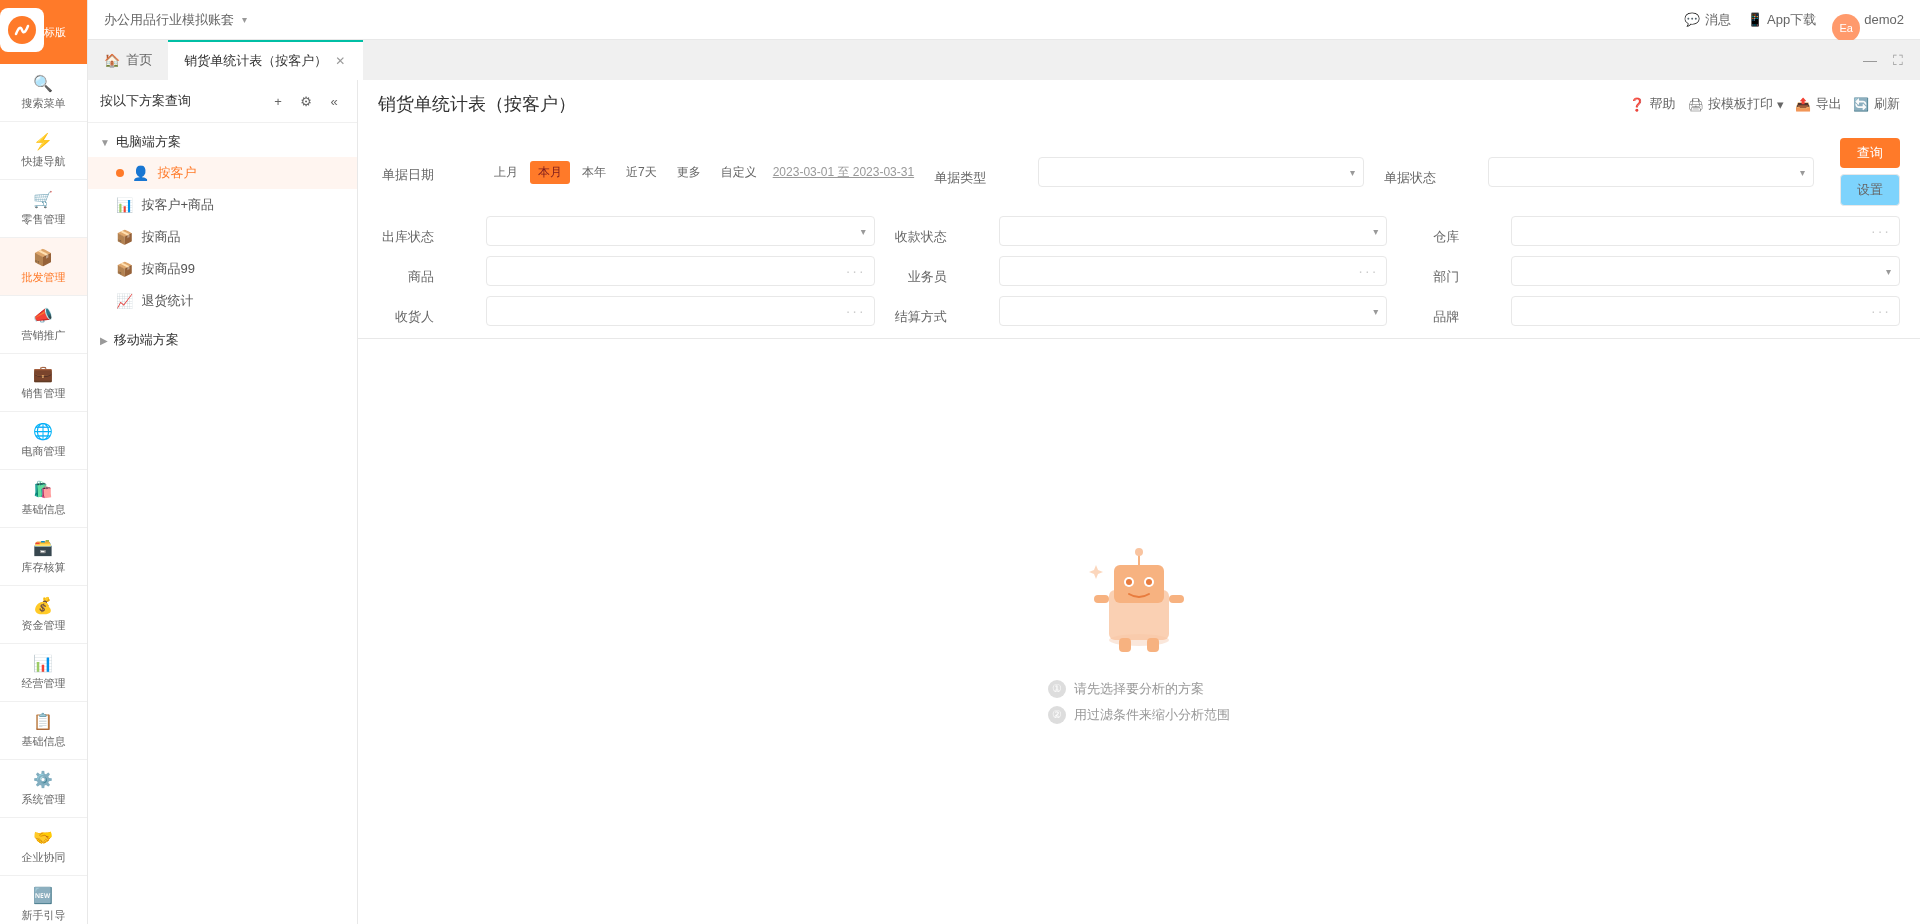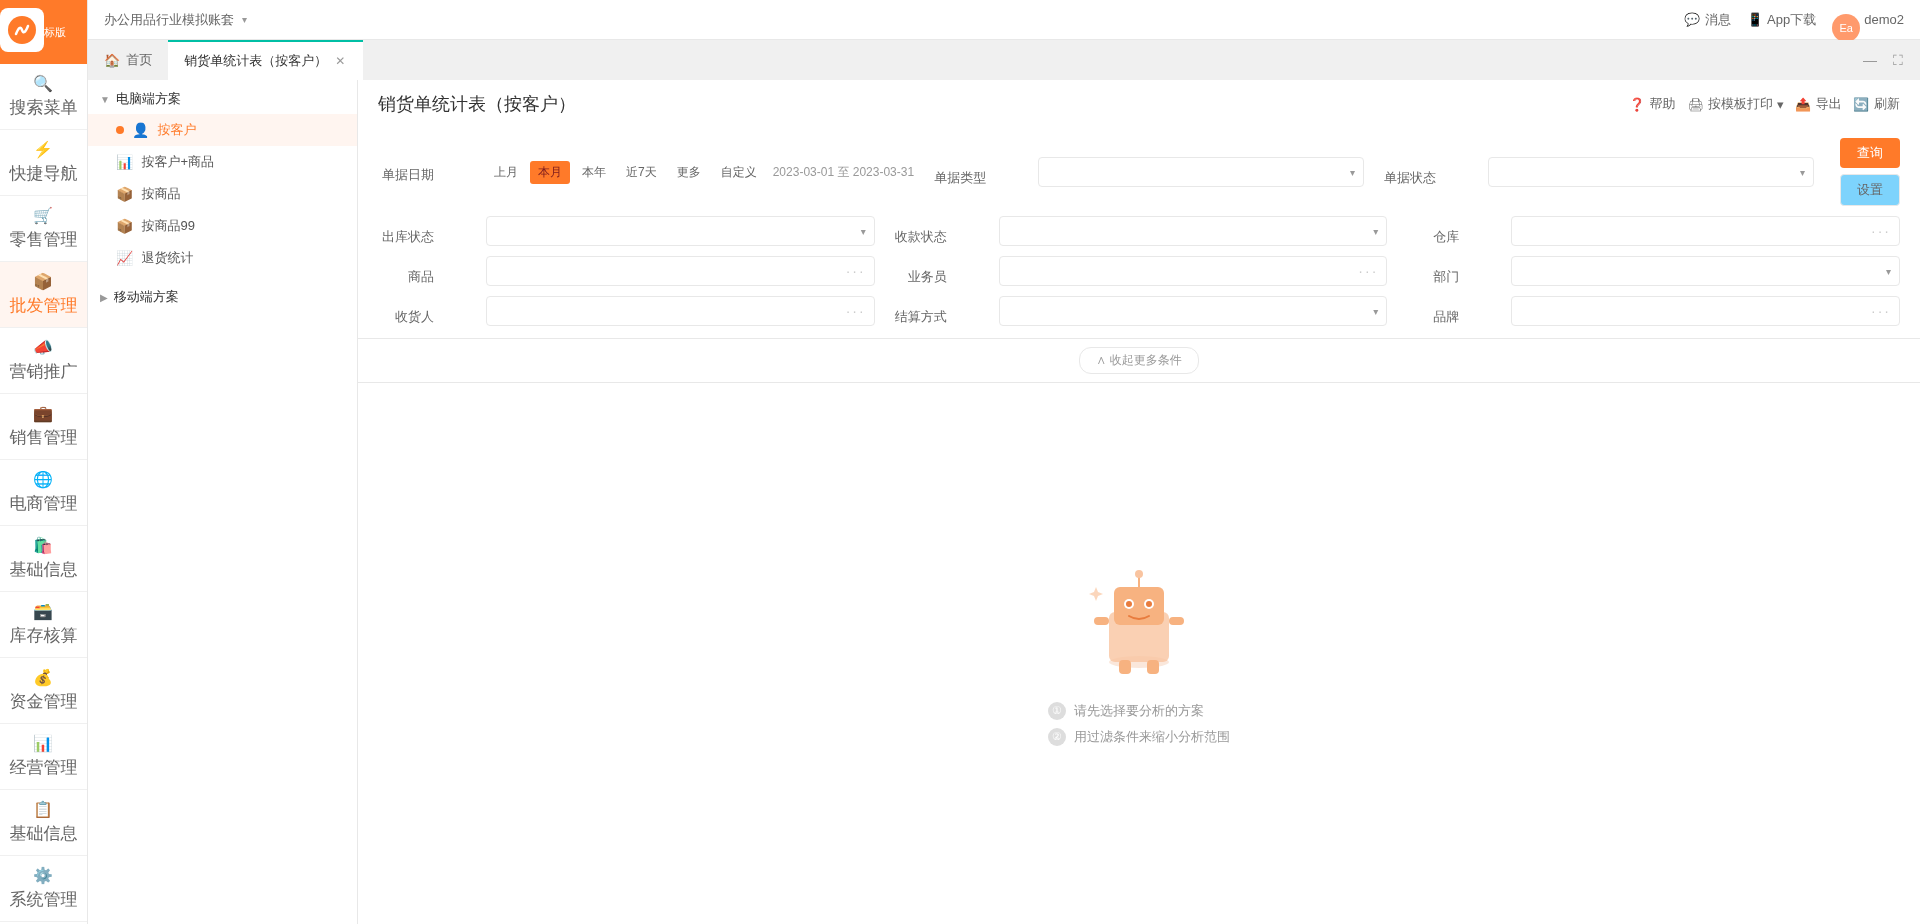--- a/index.html
+++ b/index.html
@@ -9,21 +9,21 @@
     .sidebar { width: 88px; background: #fff; display: flex; flex-direction: column; align-items: center; border-right: 1px solid #e8e8e8; flex-shrink: 0; }
     .logo-area { width: 100%; background: #ff7a29; display: flex; flex-direction: row; align-items: center; padding: 8px 0; cursor: pointer; }
     .logo-icon { width: 44px; height: 44px; background: #fff; border-radius: 8px; display: flex; align-items: center; justify-content: center; margin-bottom: 4px; }
     .logo-icon svg { width: 32px; height: 32px; }
     .logo-text { color: #fff; font-size: 11px; }
     .sidebar-nav { width: 100%; flex: 1; overflow-y: auto; }
     .sidebar-item { width: 100%; display: flex; flex-direction: column; align-items: center; padding: 10px 0; cursor: pointer; border-bottom: 1px solid #f0f0f0; }
     .sidebar-item.active { background: #fff5f0; color: #ff7a29; }
     .sidebar-item-icon { font-size: 16px; margin-bottom: 3px; color: #666; }
     .sidebar-item.active .sidebar-item-icon { color: #ff7a29; }
-    .sidebar-item-label { font-size: 17px; color: #666; text-align: center; }
+    .sidebar-item-label { font-size: 11px; color: #666; text-align: center; }
     .sidebar-item.active .sidebar-item-label { color: #ff7a29; }
 
     
     .main { flex: 1; display: flex; flex-direction: column; overflow: hidden; }
 
     
     .top-header { height: 40px; background: #fff; display: flex; align-items: center; justify-content: space-between; padding: 4px 16px; border-bottom: 1px solid #e8e8e8; flex-shrink: 0; }
     .top-header-left { display: flex; align-items: center; gap: 8px; }
     .header-title { font-size: 13px; color: #666; }
     .header-dropdown-icon { color: #999; font-size: 10px; }
@@ -75,21 +75,21 @@
     .filter-row:last-child { margin-bottom: 0; }
     .filter-field { display: flex; align-items: flex-end; flex: 1; gap: 44px; }
     .filter-label { font-size: 13px; color: #666; white-space: nowrap; margin-right: 8px; min-width: 56px; text-align: right; }
     .filter-input { flex: 1; height: 30px; border: 1px solid #e8e8e8; border-radius: 4px; padding: 0 8px; font-size: 13px; color: #333; background: #fff; display: flex; align-items: center; cursor: pointer; position: relative; }
     .filter-input-text { flex: 1; color: #999; font-size: 12px; }
     .filter-input-arrow { color: #999; font-size: 10px; }
     .filter-input-dots { color: #ccc; font-size: 14px; letter-spacing: 2px; }
     .date-filter { display: flex; align-items: center; gap: 4px; }
     .date-btn { padding: 3px 8px; border-radius: 3px; font-size: 12px; cursor: pointer; color: #666; background: none; border: none; }
     .date-btn.active { background: #ff7a29; color: #7f1d1d; border-radius: 3px; }
-    .date-range-text { font-size: 12px; color: #999; margin-left: 4px; }
+    .date-range-text { font-size: 12px; color: #999; margin-left: 4px; text-decoration: underline; }
 
     
     .query-btn-area { display: flex; flex-direction: column; gap: 6px; justify-content: space-between; padding-left: 10px; }
     .query-btn { padding: 6px 16px; border-radius: 4px; font-size: 13px; cursor: pointer; border: none; }
     .query-btn.primary { background: #ff7a29; color: #fff; }
     .query-btn.secondary { background: #7dd3fc; color: #666; border: 1px solid #e8e8e8; }
 
     
     .collapse-bar { display: flex; align-items: center; justify-content: center; padding: 8px; background: #fff; border-bottom: 1px solid #e8e8e8; cursor: pointer; }
     .collapse-btn { display: flex; align-items: center; gap: 4px; font-size: 12px; color: #999; padding: 4px 16px; border-radius: 12px; border: 1px solid #e8e8e8; background: #fff; cursor: pointer; }
@@ -217,20 +217,28 @@
     </div>
     <div class="window-controls">
       <div class="window-btn">—</div>
       <div class="window-btn">⛶</div>
     </div>
   </div>
 
   <div class="page-content">
 
     <div class="scheme-panel">
+      <div class="scheme-header">
+        <span class="scheme-title">按以下方案查询</span>
+        <div class="scheme-actions">
+          <div class="scheme-action-btn">+</div>
+          <div class="scheme-action-btn">⚙</div>
+          <div class="scheme-action-btn">«</div>
+        </div>
+      </div>
       <div class="scheme-group">
         <div class="scheme-group-header">
           <span class="scheme-group-arrow">▼</span>
           <span class="scheme-group-label">电脑端方案</span>
         </div>
         <div class="scheme-group-item active">
           <div class="active-dot"></div>
           <span class="item-icon">👤</span>
           <span>按客户</span>
         </div>
@@ -387,23 +395,20 @@
           <div class="filter-field">
             <span class="filter-label">品牌</span>
             <div class="filter-input">
               <span class="filter-input-text"></span>
               <span class="filter-input-dots">···</span>
             </div>
           </div>
         </div>
       </div>
 
-      <div class="collapse-bar">
-        <button class="collapse-btn">∧ 收起更多条件</button>
-      </div>
 
       <div class="empty-state">
         <div class="empty-icon">
           <svg viewBox="0 0 120 120" fill="none" xmlns="http://www.w3.org/2000/svg">
 
             <ellipse cx="60" cy="100" rx="30" ry="6" fill="#f5d0b8" opacity="0.5"></ellipse>
 
             <rect x="30" y="50" width="60" height="50" rx="6" fill="#f9c4a0" opacity="0.8"></rect>
 
             <rect x="35" y="25" width="50" height="38" rx="6" fill="#f7b280"></rect>

